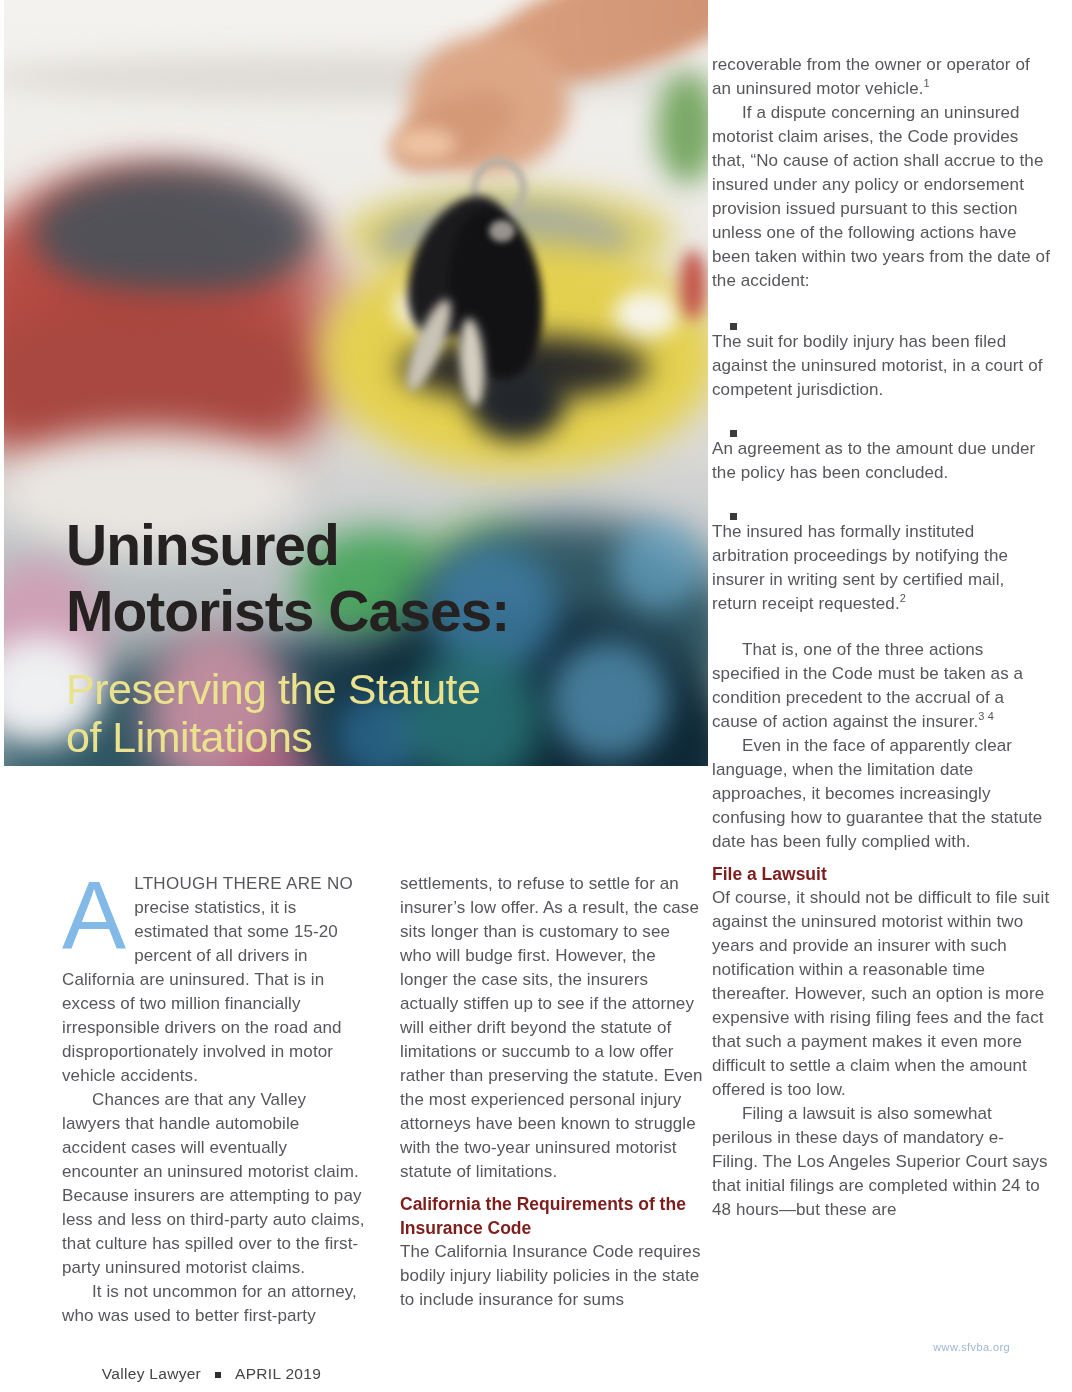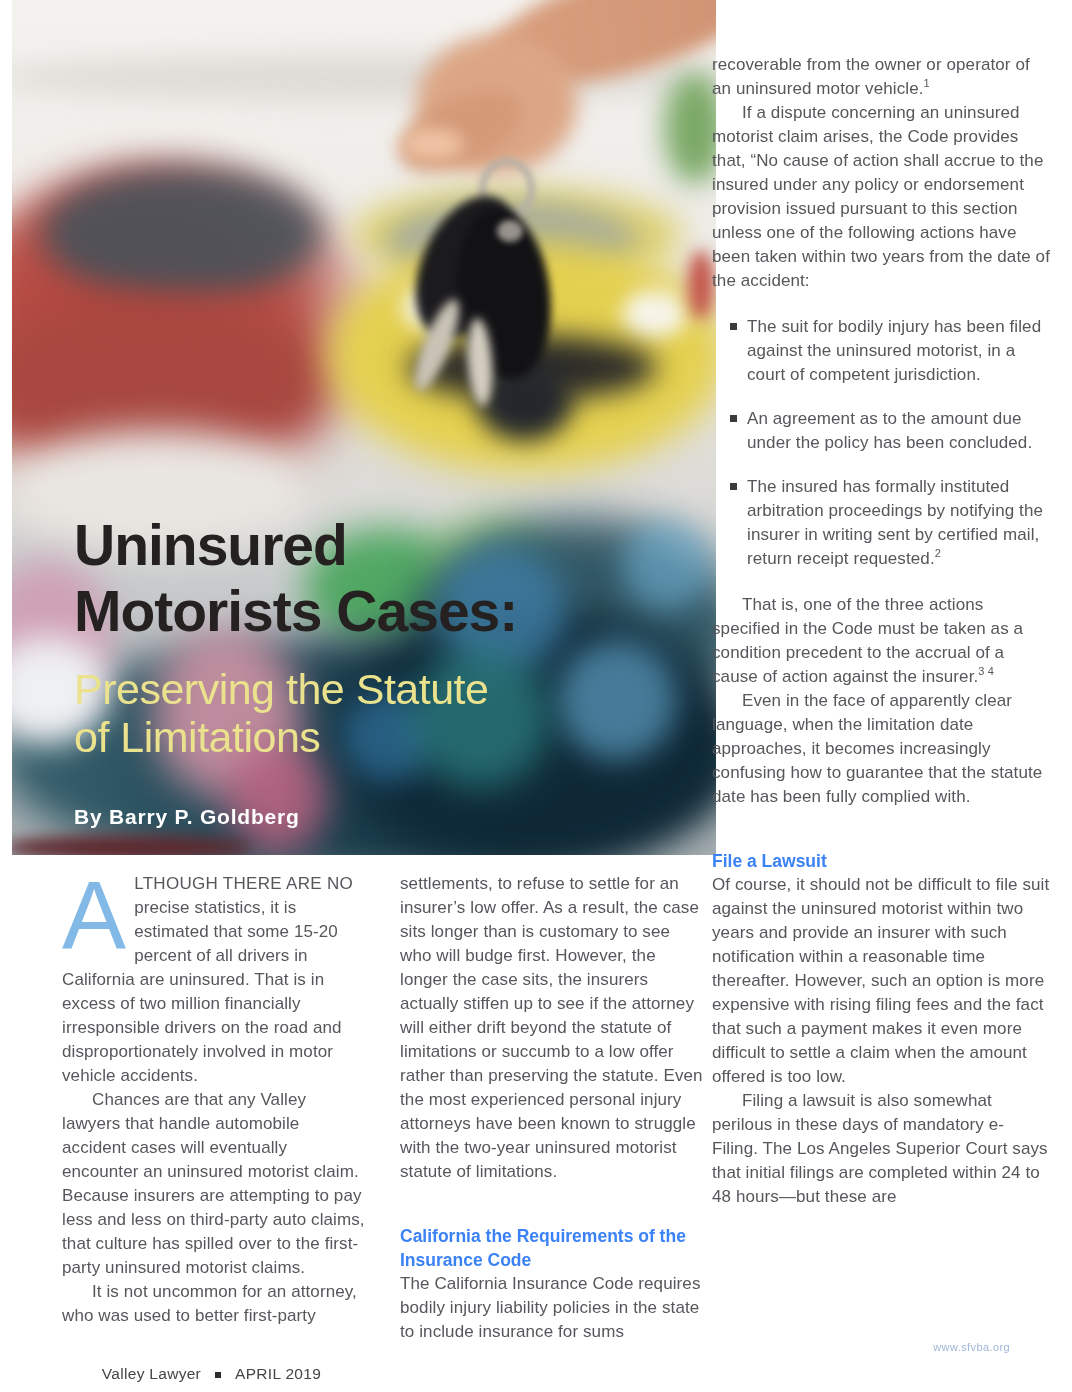--- a/index.html
+++ b/index.html
@@ -1,20 +1,20 @@
 <!DOCTYPE html>
 <html style="--subtitle-yellow: #ebe28d; --drop-cap-blue: #82b9e6; --url-blue: #9fb7d6; --body-gray: #56575b; --title-dark: #242120; --photo-teal: #122f3c;"><head>
 <meta charset="utf-8">
 <style>
   html,body{margin:0;padding:0;background:#ffffff;}
   .page{position:relative;width:1072px;height:1392px;background:#ffffff;overflow:hidden;
         font-family:"Liberation Sans",sans-serif;}
 
   
-  .photo{position:absolute;left:12px;top:0;width:704px;height:855px;overflow:hidden;
+  .photo{position:absolute;left:4px;top:0;width:704px;height:766px;overflow:hidden;
          background:linear-gradient(180deg,#f4f2ef 0%,#eeece8 28%,#e6e3dd 45%,#dbdad6 58%,#c9cccd 68%,#bac0c2 76%,#aab2b5 84%);}
   .photo .sh{position:absolute;border-radius:50%;}
 
   .beam{left:-20px;top:55px;width:744px;height:46px;background:#d9d6d0;filter:blur(14px);opacity:.8;border-radius:0;}
   .red-car{left:-70px;top:160px;width:440px;height:360px;filter:blur(18px);
            background:radial-gradient(ellipse at 45% 45%, #b04038 0%, #b85048 45%, rgba(184,80,72,0) 75%);}
   .red-windshield{left:30px;top:168px;width:280px;height:130px;background:#47525a;filter:blur(16px);opacity:.9;}
   .red-hood{left:-40px;top:300px;width:360px;height:160px;background:#a84840;filter:blur(20px);}
   .white-sill{left:-10px;top:430px;width:310px;height:120px;background:#e9e6e2;filter:blur(18px);}
 
@@ -60,26 +60,26 @@
   
   .hero-text{position:absolute;left:62px;top:512px;}
   .title{margin:0;font-size:57px;line-height:66px;font-weight:600;color:#242120;letter-spacing:-1px;}
   .subtitle{margin:21px 0 0 0;font-size:43px;line-height:48px;font-weight:500;
             color:var(--subtitle-yellow,#ebe28d);letter-spacing:-0.5px;}
   .byline{margin-top:44px;font-size:21px;font-weight:700;color:#ffffff;letter-spacing:0.8px;}
 
   
   p{margin:0;font-size:17px;line-height:24px;color:var(--body-gray,#56575b);letter-spacing:0.1px;}
   p.indent{text-indent:30px;}
-  h3{margin:40px 0 0 0;font-size:17.5px;line-height:24px;font-weight:700;color:#3b82f6;}
+  h3{margin:8px 0 0 0;font-size:17.5px;line-height:24px;font-weight:700;color:#7f1d1d;}
   sup{font-size:11px;line-height:0;}
 
   .col-right{position:absolute;left:712px;top:53px;width:338px;}
   .bullets{list-style:none;margin:22px 0;padding:0;}
-  .bullets li{display:flex;margin-bottom:20px;}
+  .bullets li{display:flex;margin-bottom:20px;flex-direction:column;}
   .bullets li:last-child{margin-bottom:0;}
   .bullets .sq{width:7px;height:7px;background:#3a393b;margin:8px 10px 0 18px;flex:none;}
   .bullets p{flex:1;}
 
   .cols{position:absolute;left:62px;top:872px;display:flex;gap:34px;}
   .col{width:304px;}
   .dropcap{float:left;font-size:96px;line-height:74px;font-weight:500;
            color:var(--drop-cap-blue,#82b9e6);margin:6px 8px 0 0;}
   .lead-caps{letter-spacing:0.3px;text-align:right;}
 

